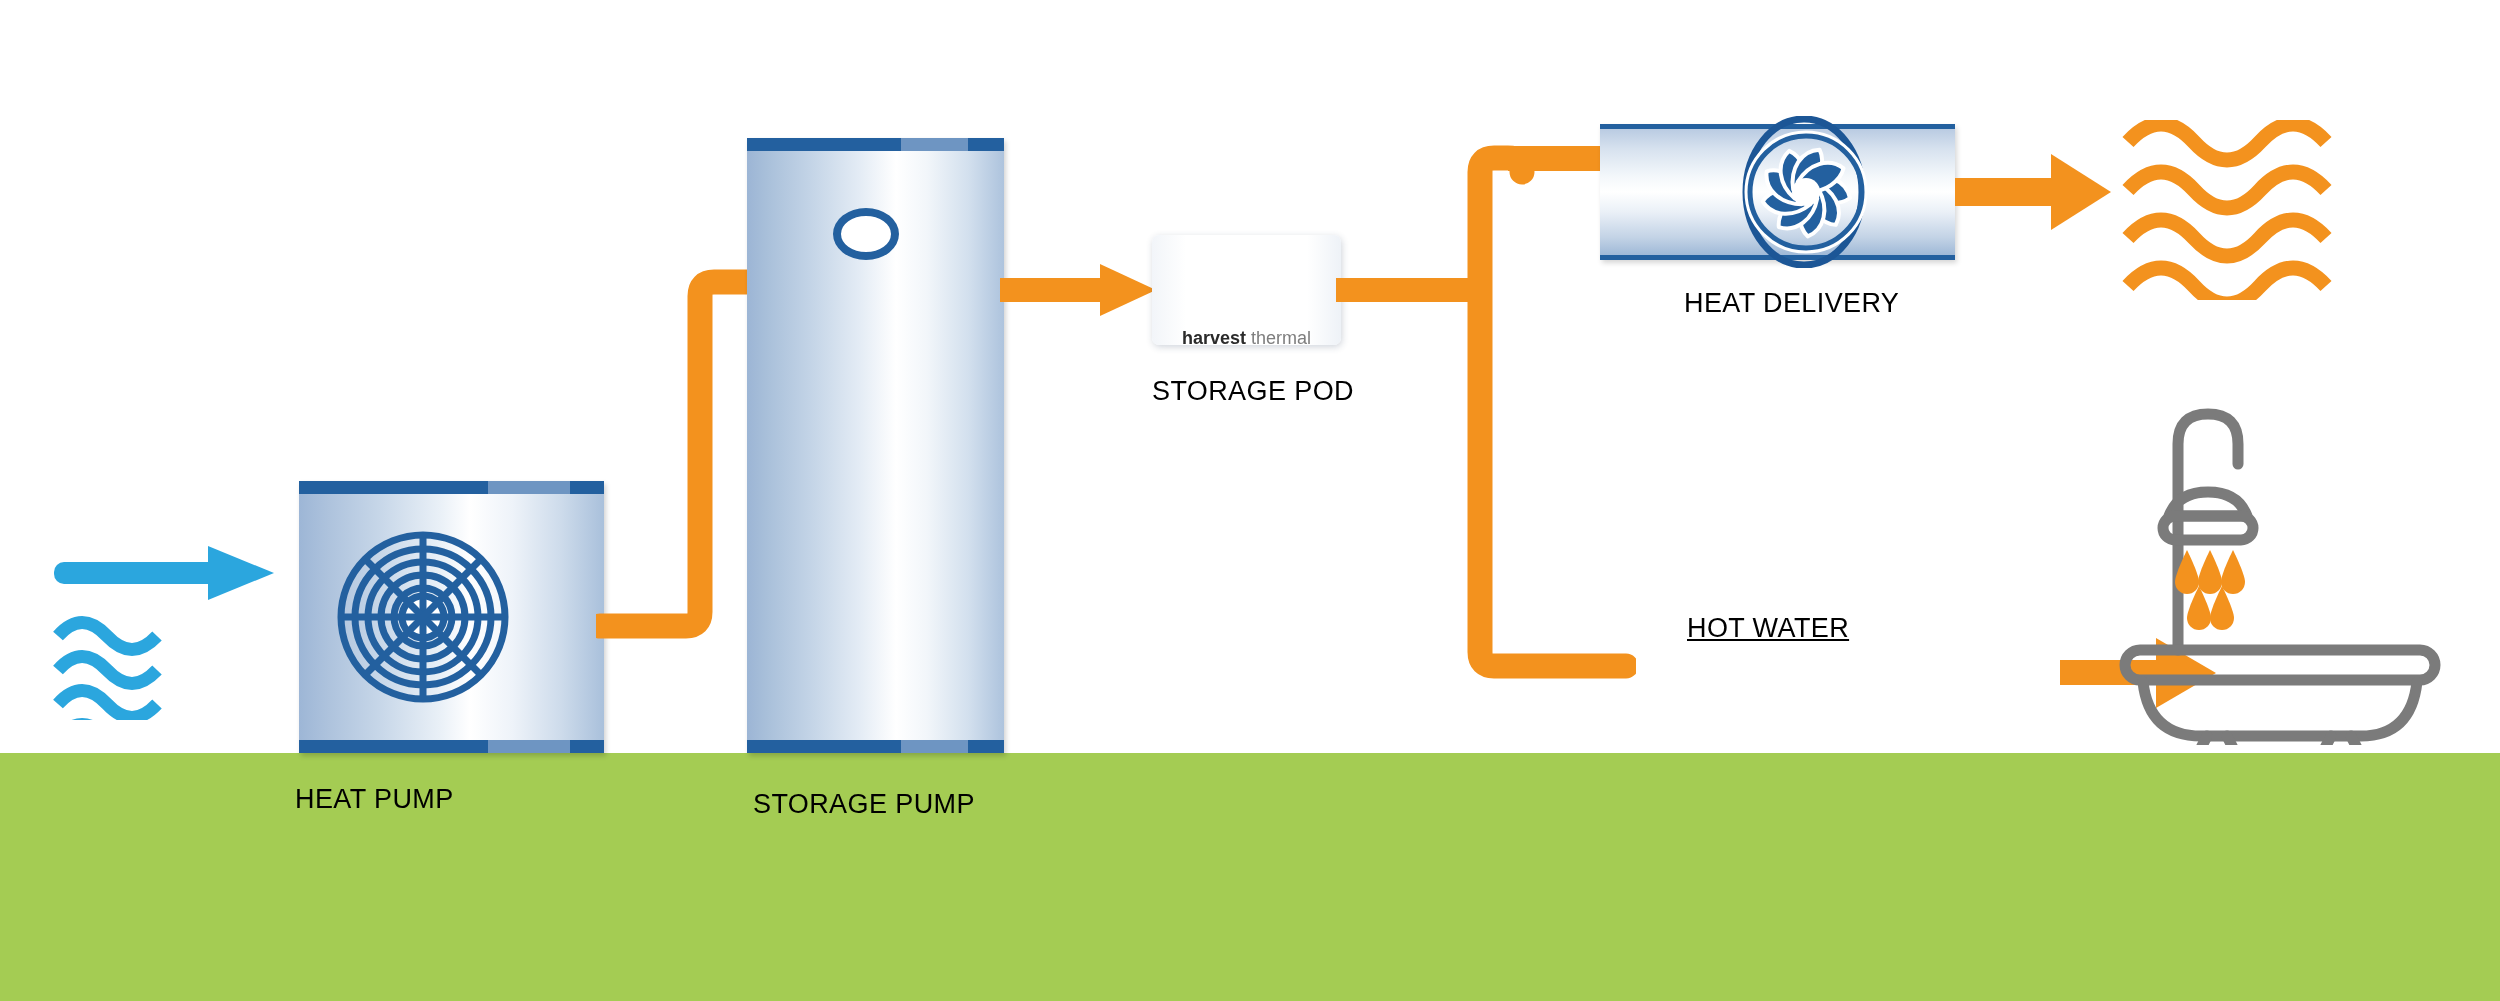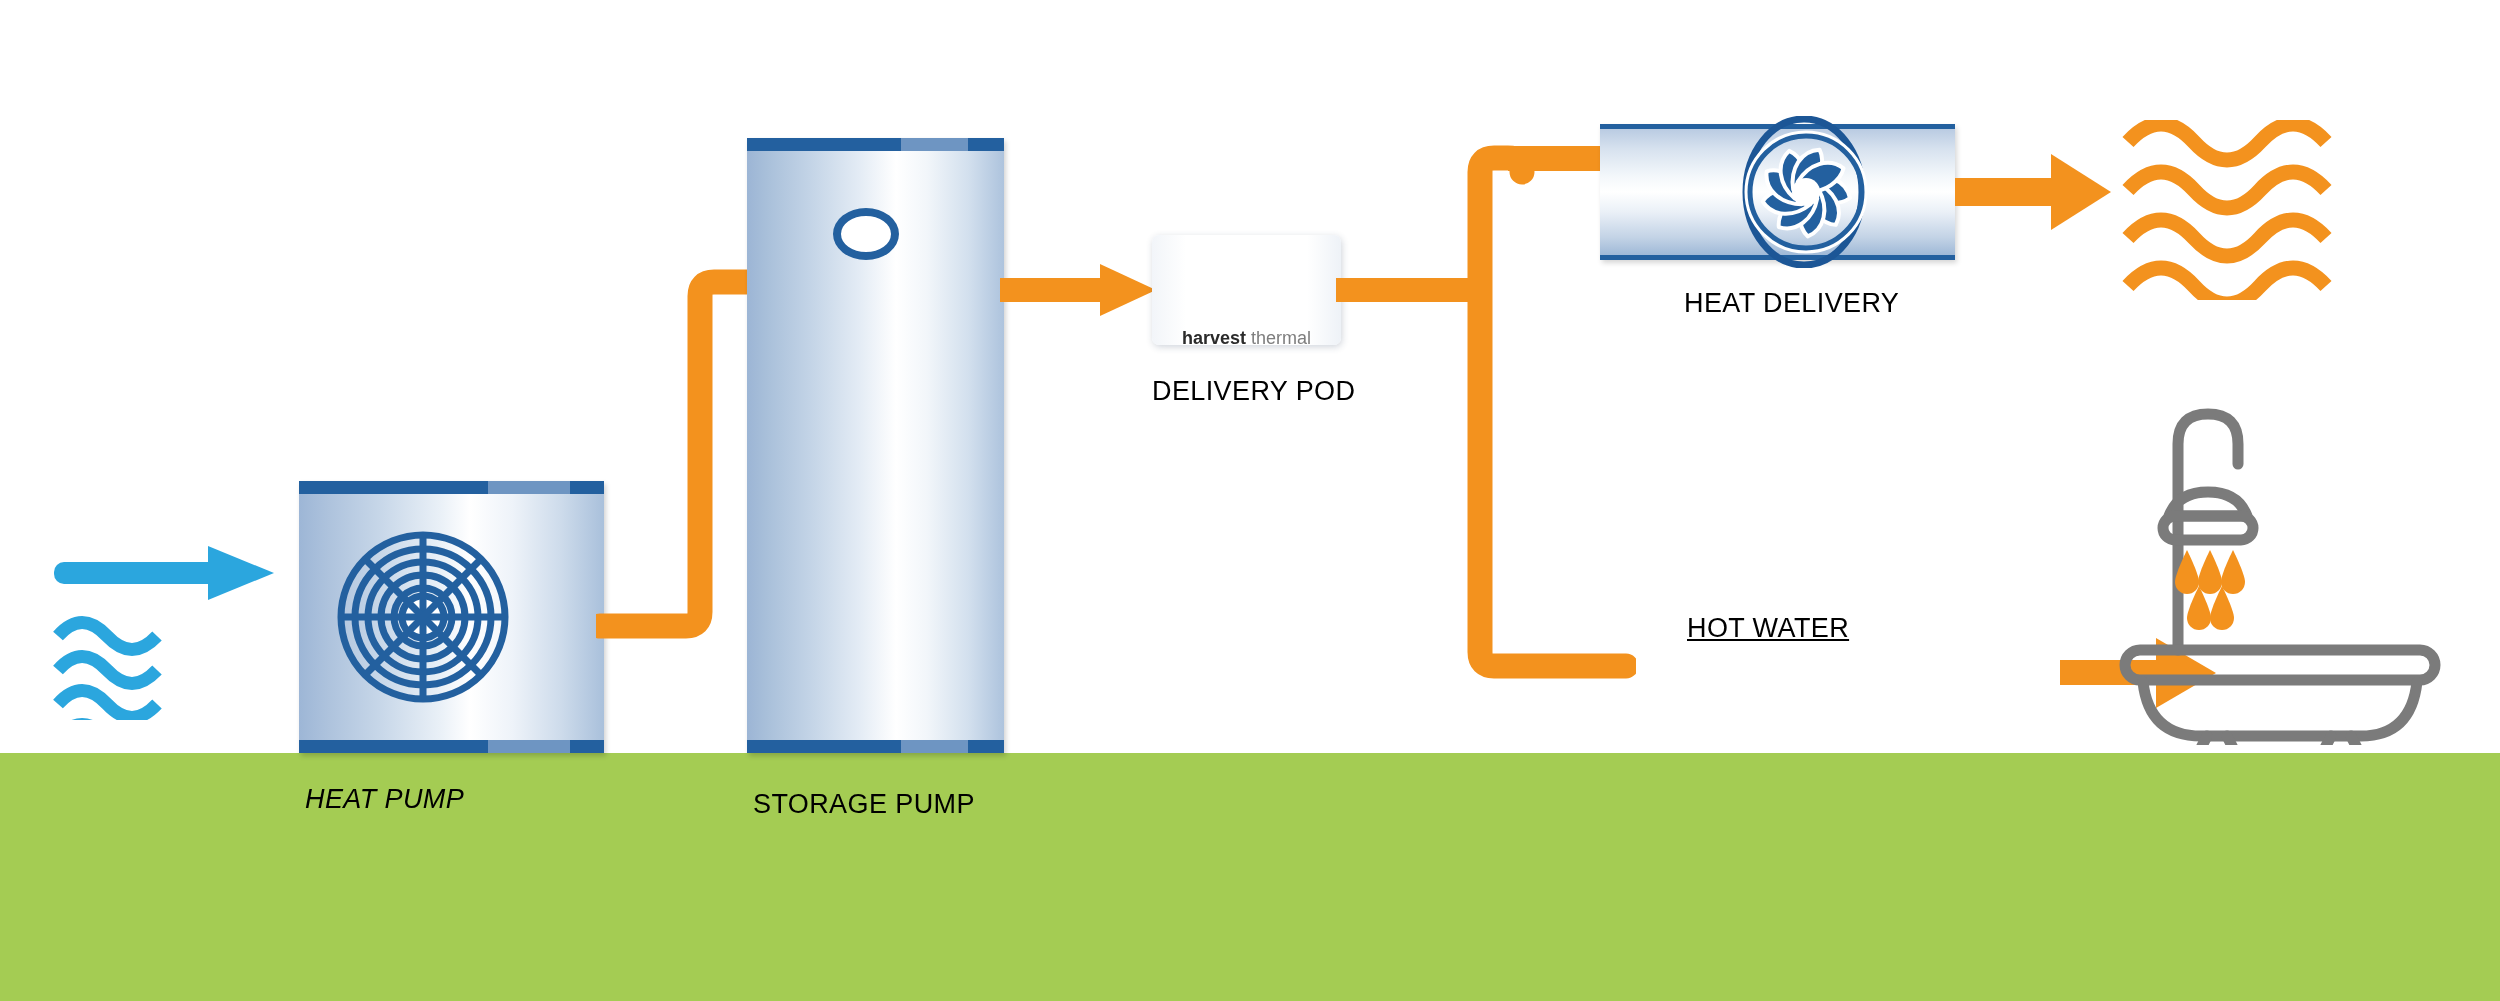--- a/index.html
+++ b/index.html
@@ -135,21 +135,21 @@
       </g>
       <circle cx="86" cy="86" r="21" fill="#ffffff" stroke="#23609f" stroke-width="7"></circle>
       <g stroke="#23609f" stroke-width="7" stroke-linecap="butt">
         <line x1="86" y1="4" x2="86" y2="168"></line>
         <line x1="4" y1="86" x2="168" y2="86"></line>
         <line x1="28" y1="28" x2="144" y2="144"></line>
         <line x1="144" y1="28" x2="28" y2="144"></line>
       </g>
     </svg>
   </div>
-  <div class="lbl" style="left:305px;top:784px;font-style:italic;">HEAT PUMP</div>
+  <div class="lbl" style="left:295px;top:784px;">HEAT PUMP</div>
 
   <svg class="svgbox" style="left:596px;top:268px;width:300px;height:380px;" viewBox="0 0 300 380">
     <path d="M4,358 H90 Q104,358 104,344 V28 Q104,14 118,14 H198" fill="none" stroke="#f3921e" stroke-width="25" stroke-linecap="round" stroke-linejoin="round"></path>
     <polygon points="186,-12 254,16 186,44" fill="#f3921e"></polygon>
   </svg>
 
   <div id="storage-tank">
     <div class="tank-body"></div>
     <div class="band top">
       <div class="seg-light" style="left:60%;width:26%;"></div>
@@ -164,21 +164,21 @@
   <svg class="svgbox" style="left:1000px;top:262px;width:160px;height:56px;" viewBox="0 0 160 56">
     <rect x="0" y="16" width="110" height="24" fill="#f3921e"></rect>
     <polygon points="100,2 156,28 100,54" fill="#f3921e"></polygon>
   </svg>
 
   <div id="harvest-pod">
     <div class="pod-text">
       <span class="pod-brand">harvest</span><span class="pod-sub"> thermal</span>
     </div>
   </div>
-  <div class="lbl" style="left:1152px;top:376px;">DELIVERY POD</div>
+  <div class="lbl" style="left:1152px;top:376px;">STORAGE POD</div>
 
   <svg class="svgbox" style="left:1336px;top:140px;width:300px;height:560px;" viewBox="0 0 300 560">
 
     <rect x="0" y="138" width="140" height="24" fill="#f3921e"></rect>
 
     <path d="M186,32 Q186,18 172,18 H158 Q144,18 144,32 V512 Q144,526 158,526 H290" fill="none" stroke="#f3921e" stroke-width="25" stroke-linecap="round" stroke-linejoin="round"></path>
 
     <rect x="172" y="6" width="120" height="25" fill="#f3921e"></rect>
   </svg>
 

